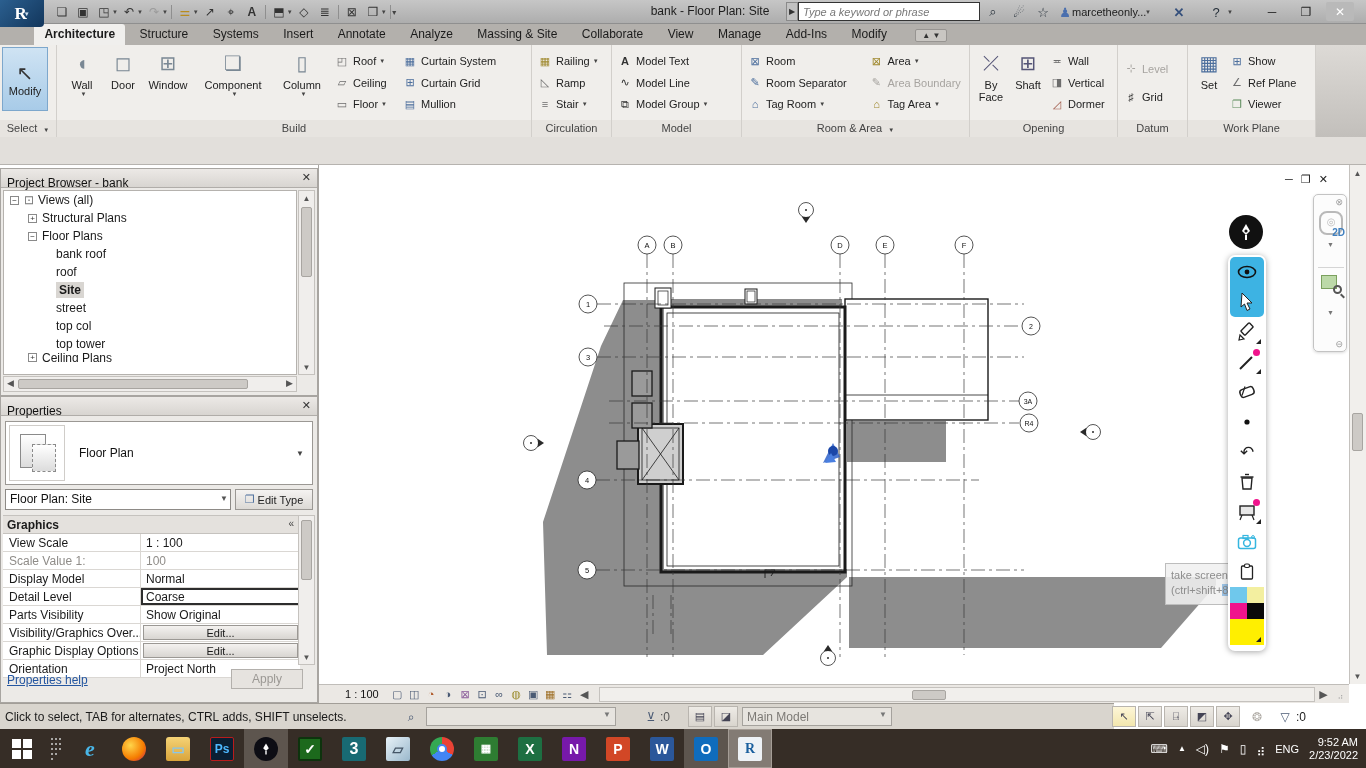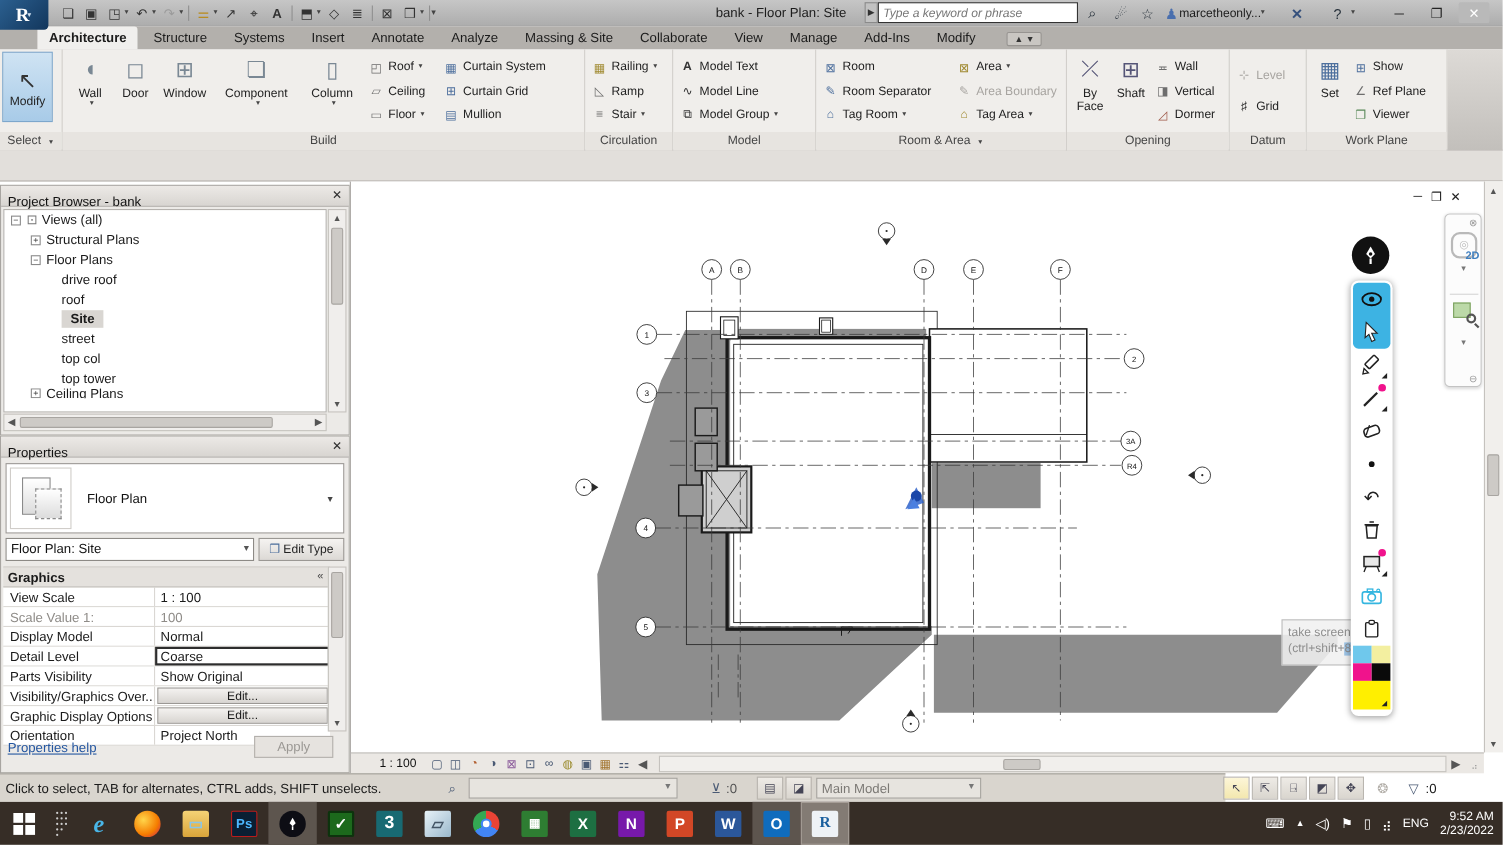--- a/index.html
+++ b/index.html
@@ -435,27 +435,27 @@
       </div>
     <div class="ti" style="padding-left:24px">
         <span class="exp">+</span>
         <span>Structural Plans</span>
       </div>
     <div class="ti" style="padding-left:24px">
         <span class="exp">−</span>
         <span>Floor Plans</span>
       </div>
     <div class="ti" style="padding-left:52px">
-        <span>drive roof</span>
+        <span>bank roof</span>
       </div>
     <div class="ti" style="padding-left:52px">
         <span>roof</span>
       </div>
     <div class="ti" style="padding-left:52px">
-        <span class="tsel" style="padding:1px 8px">Site</span>
+        <span class="tsel" style="padding:1px 3px">Site</span>
       </div>
     <div class="ti" style="padding-left:52px">
         <span>street</span>
       </div>
     <div class="ti" style="padding-left:52px">
         <span>top col</span>
       </div>
     <div class="ti" style="padding-left:52px">
         <span>top tower</span>
       </div>

